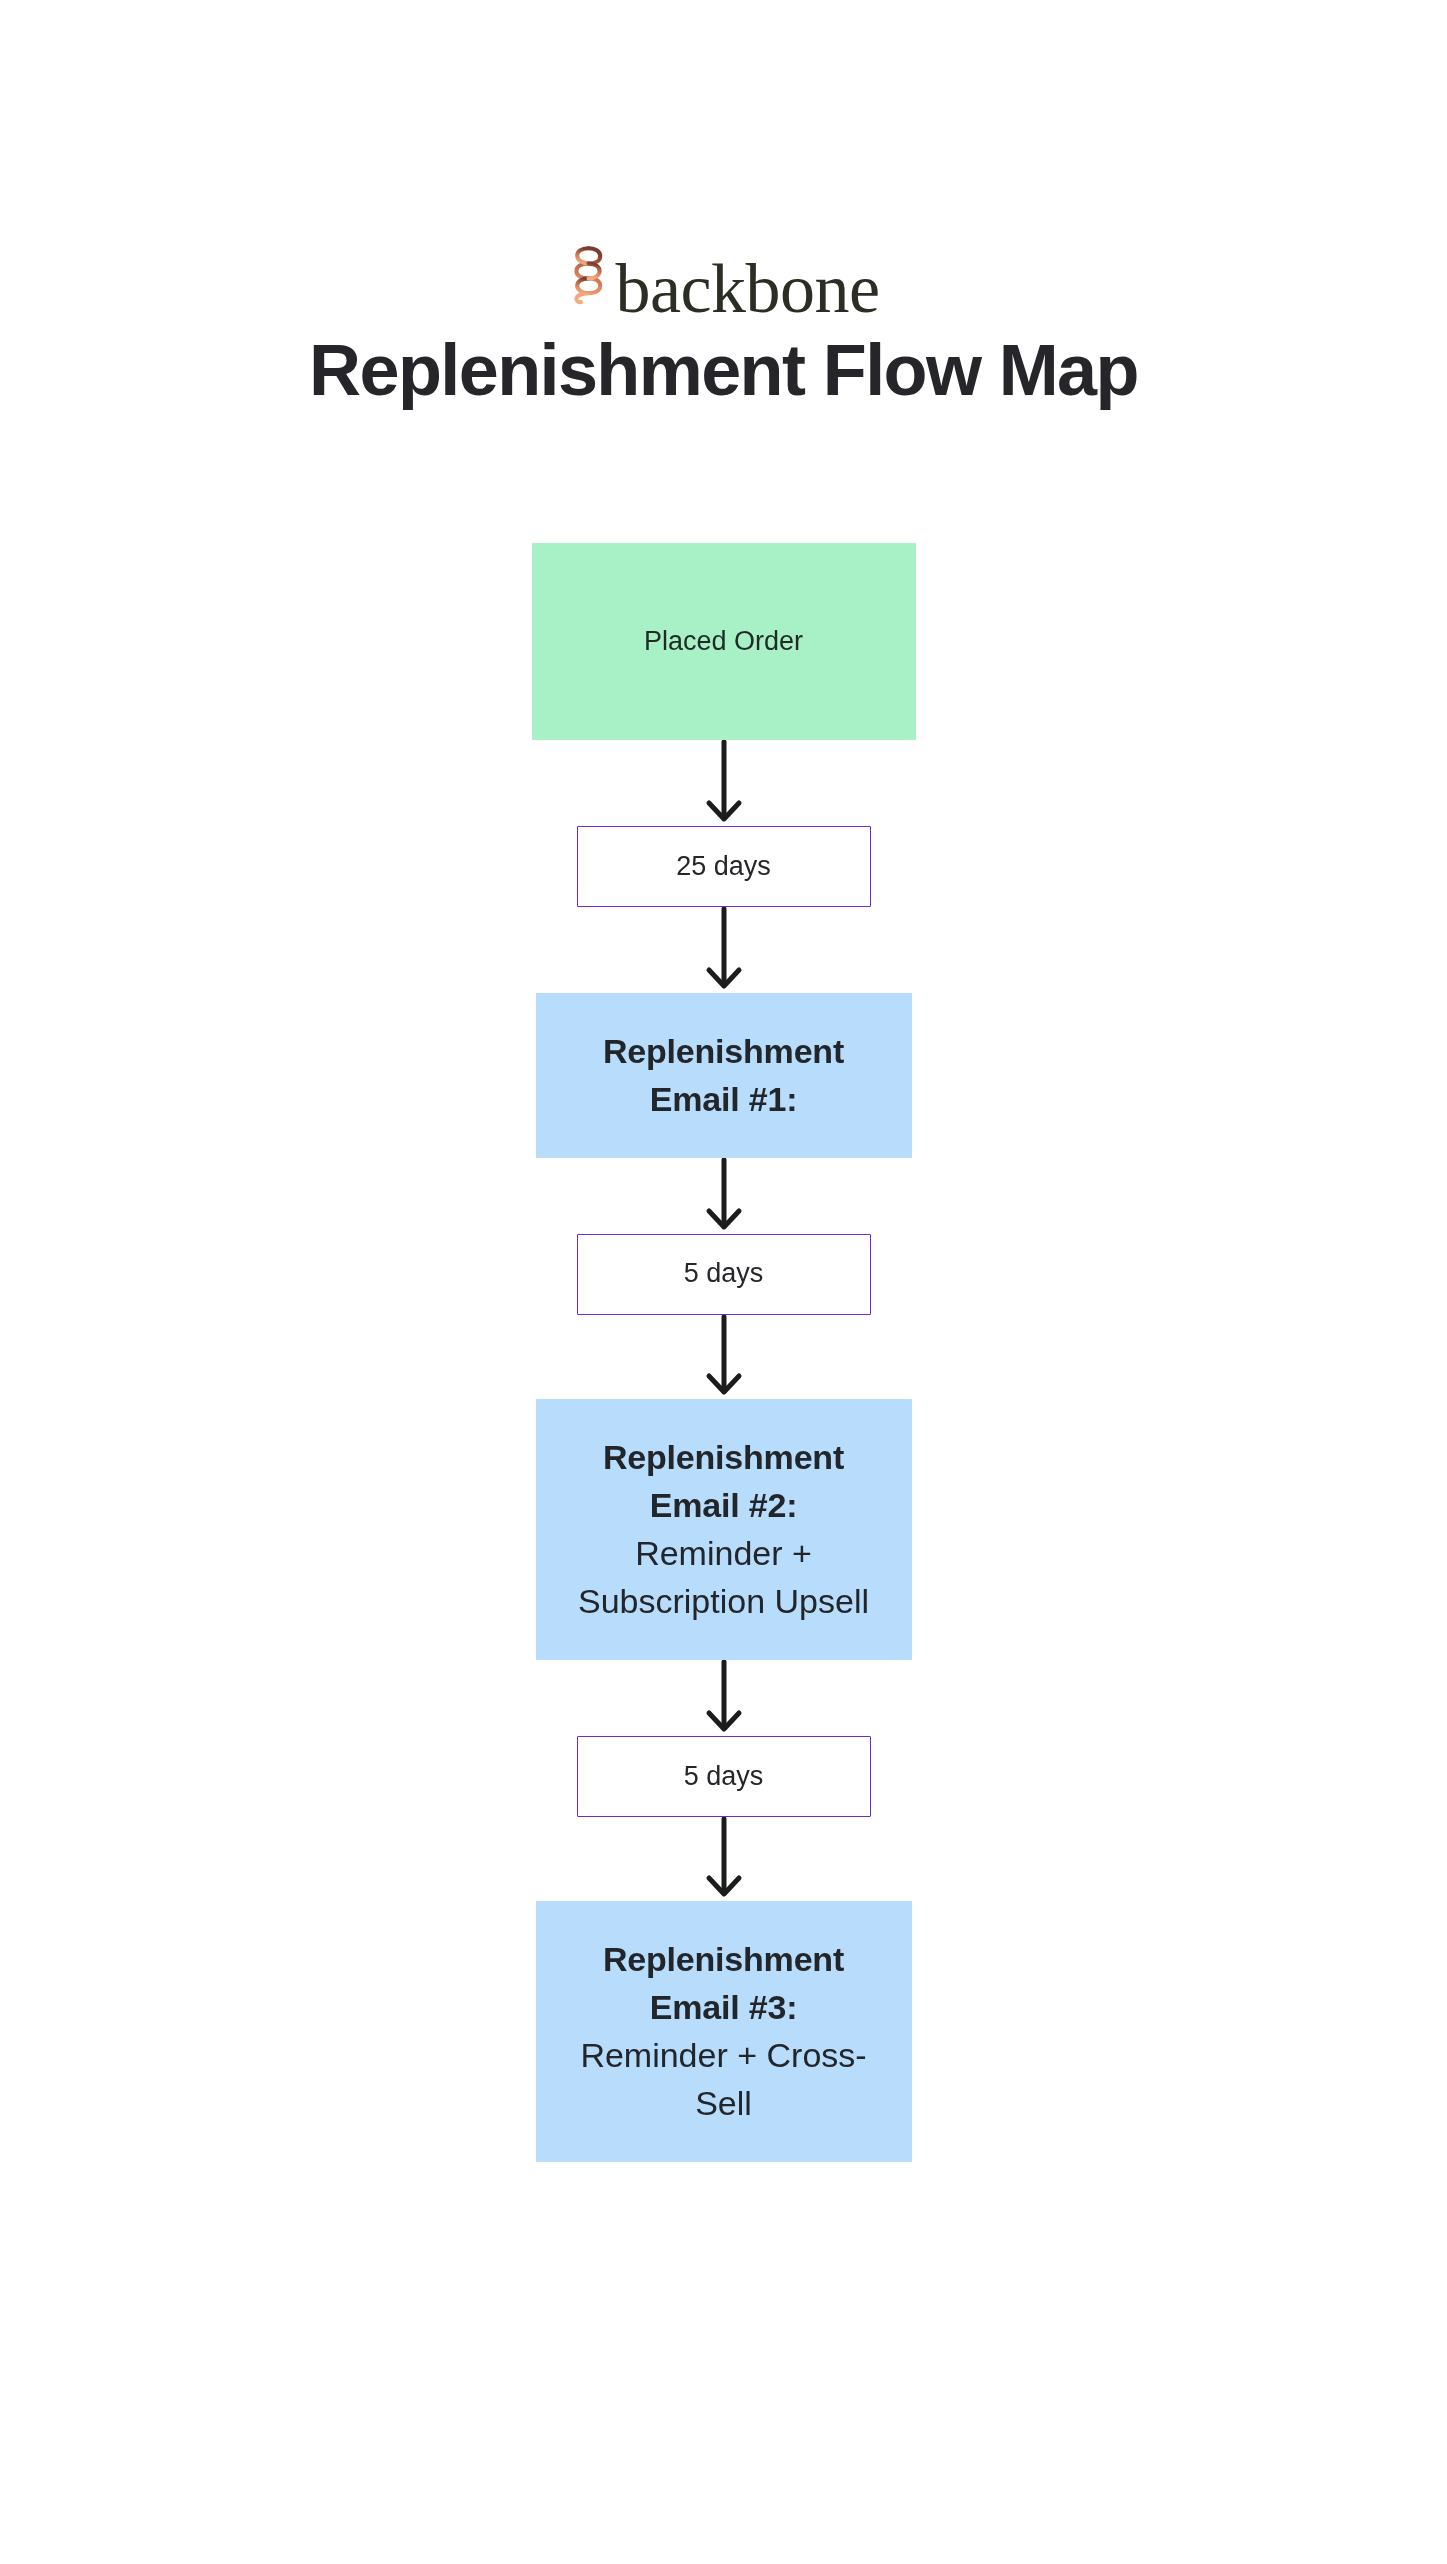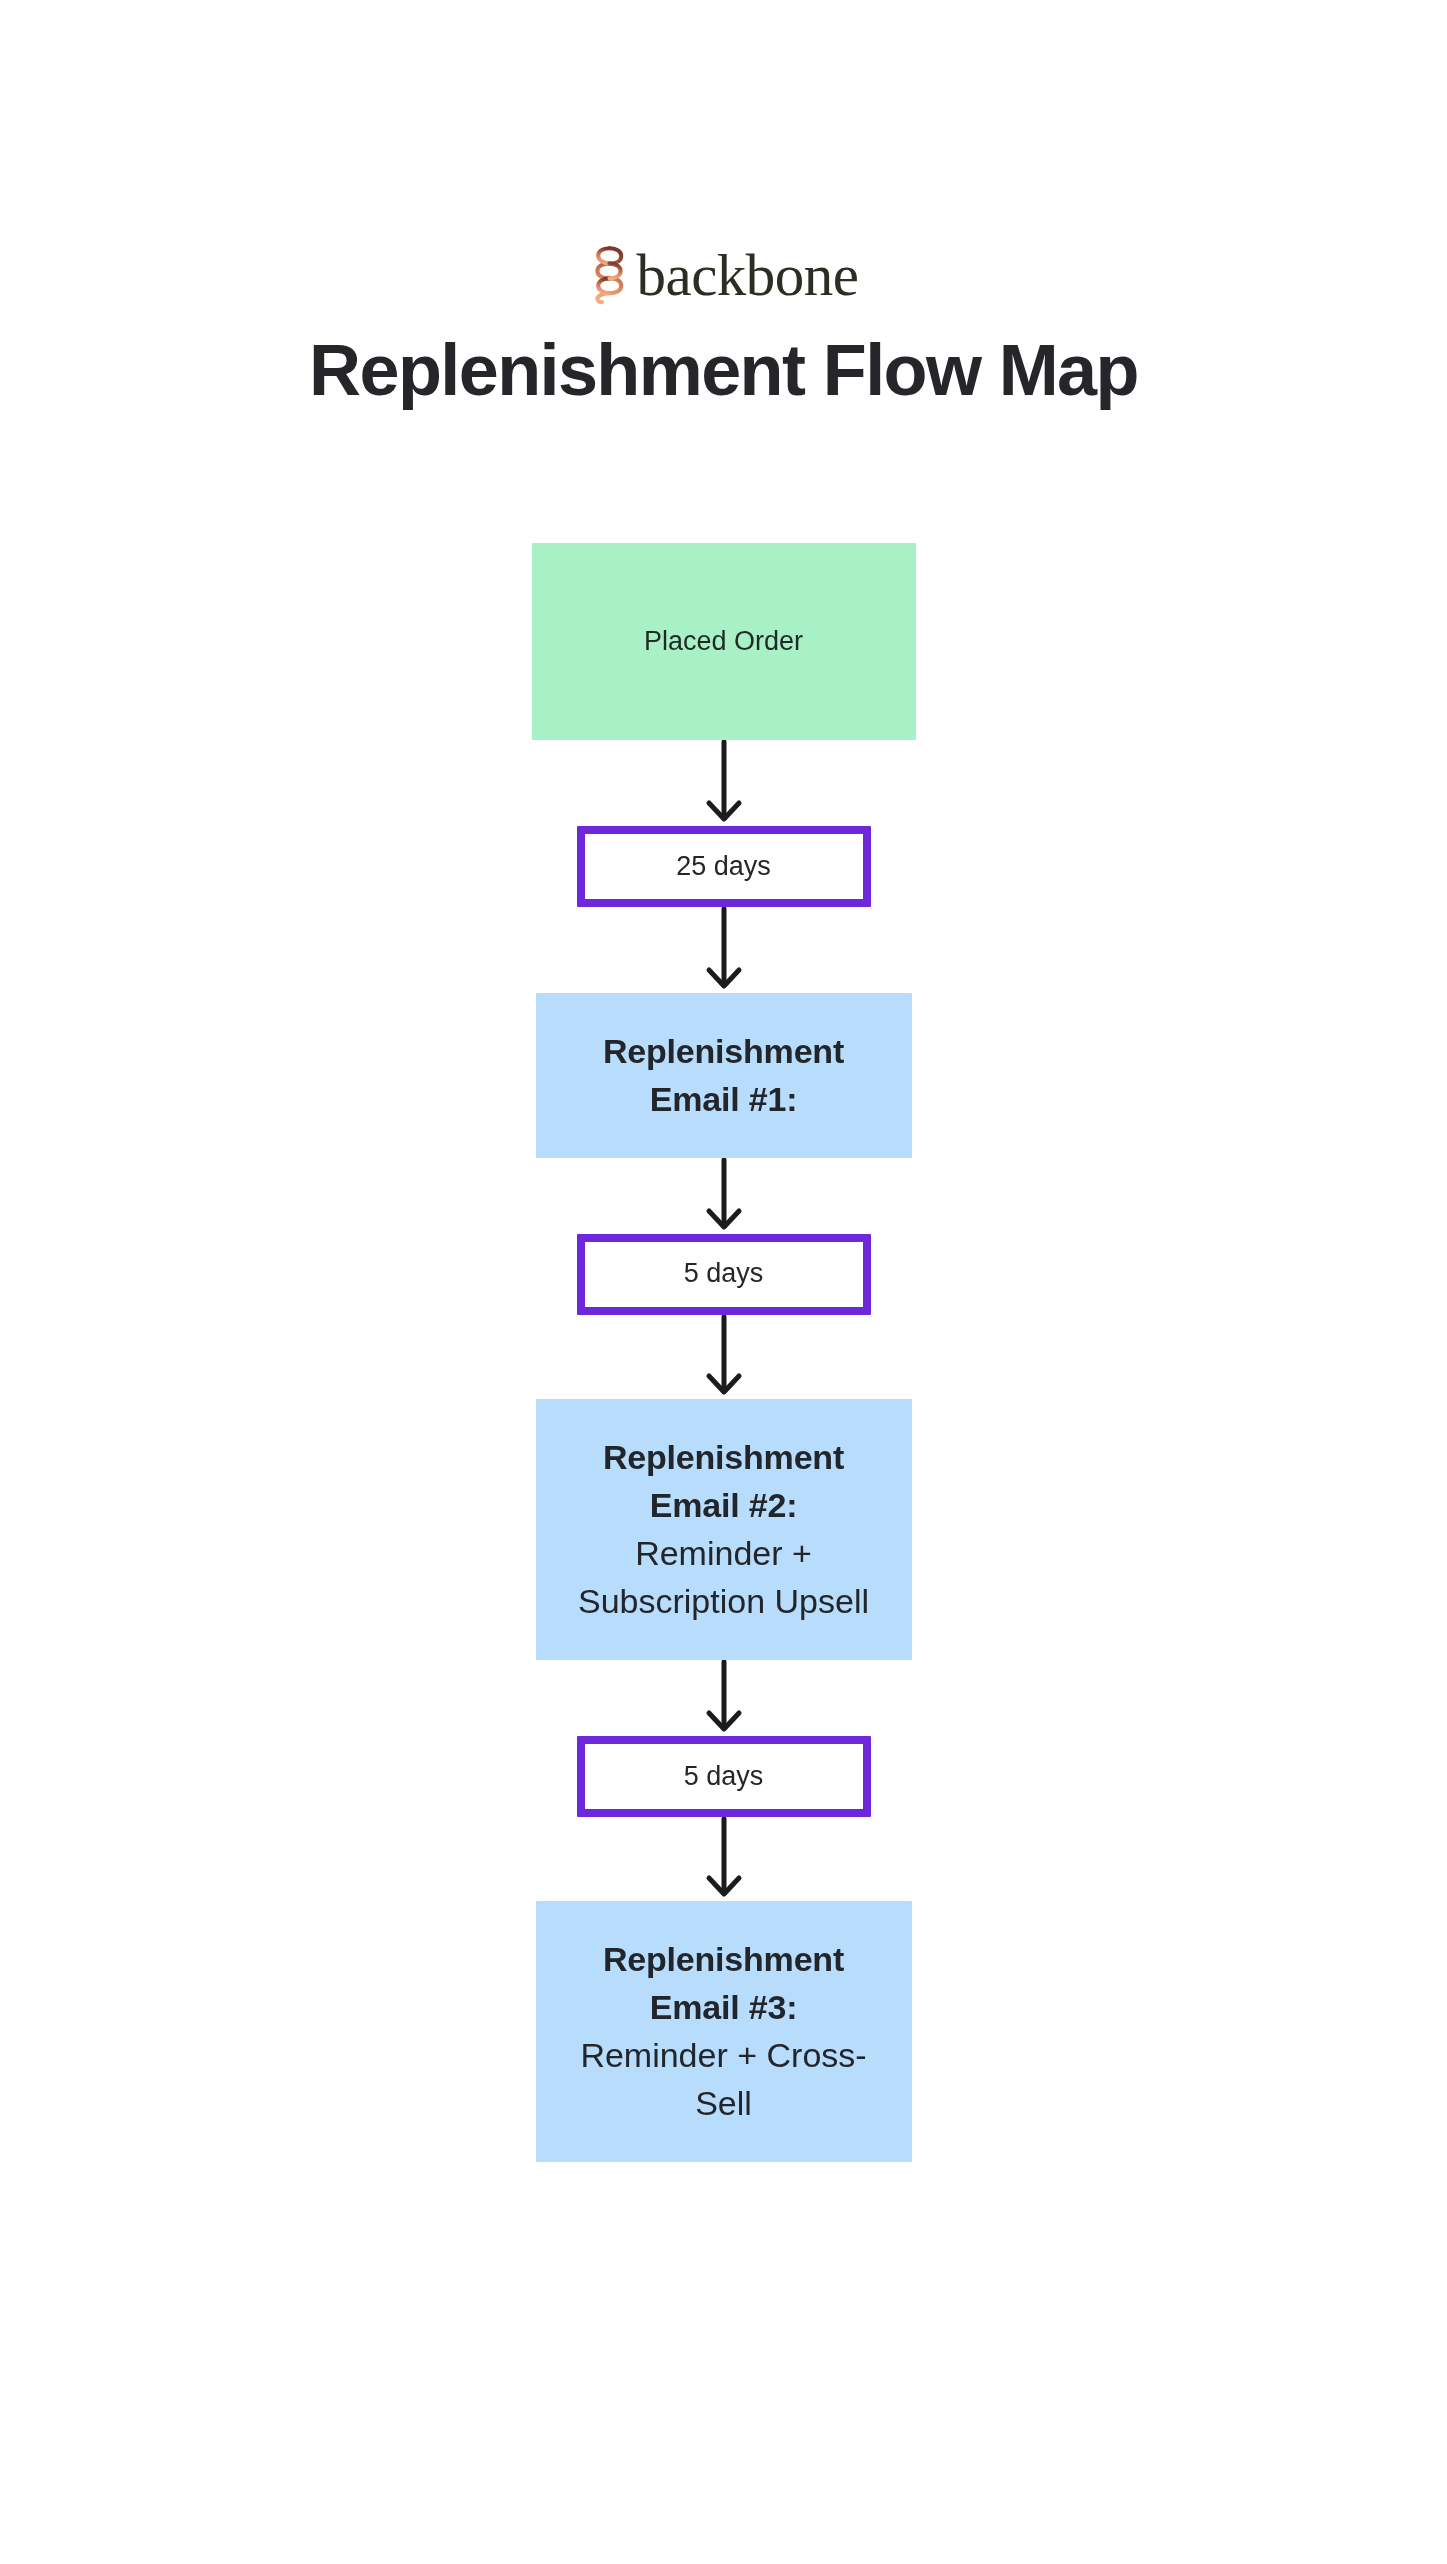--- a/index.html
+++ b/index.html
@@ -44,27 +44,27 @@
 
   .brand-mark {
     display: block;
     width: 42px;
     height: 60px;
     flex: 0 0 auto;
   }
 
   .brand-word {
     font-family: "Liberation Serif", "DejaVu Serif", serif;
-    font-size: 59px;
+    font-size: 70px;
     line-height: 1;
     letter-spacing: -0.5px;
     color: #2b2e22;
     font-weight: 400;
     position: relative;
-    top: 0;
+    top: 14px;
   }
 
   .page-title {
     margin: 0;
     padding-top: 23px;
     font-size: 72px;
     line-height: 1.12;
     font-weight: 700;
     letter-spacing: -1.6px;
     color: #26262a;
@@ -99,21 +99,21 @@
     color: #1f2b24;
     font-size: 27px;
     line-height: 1.35;
   }
 
   
   .node-delay {
     width: 294px;
     height: 81px;
     background: #ffffff;
-    border: 8px solid #6d28d9;
+    border: 1px solid #6d28d9;
     color: #25262a;
     font-size: 27px;
     line-height: 1.3;
   }
 
   
   .node-email {
     width: 376px;
     background: #b8dcfb;
     color: #22262b;

